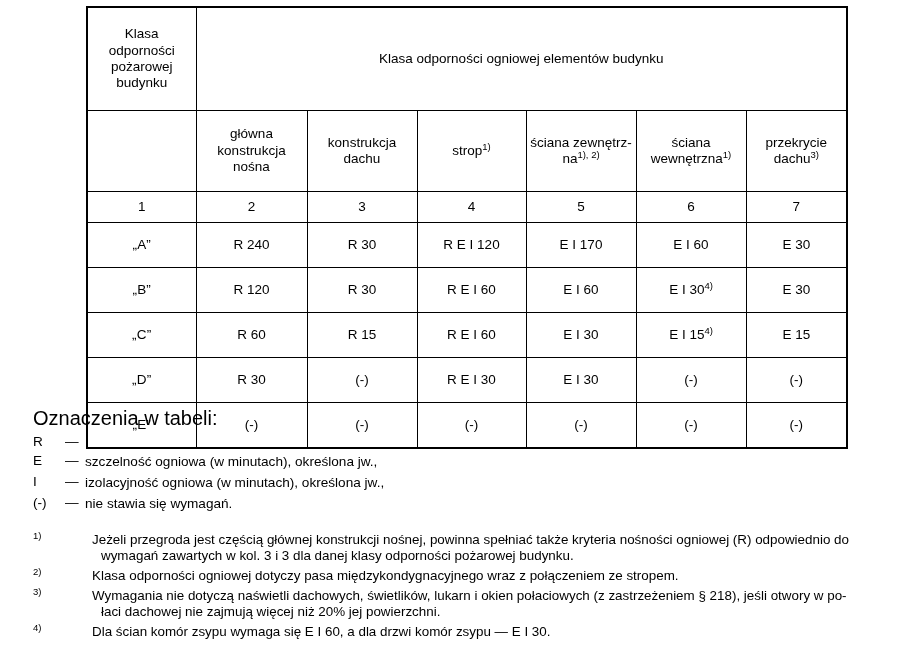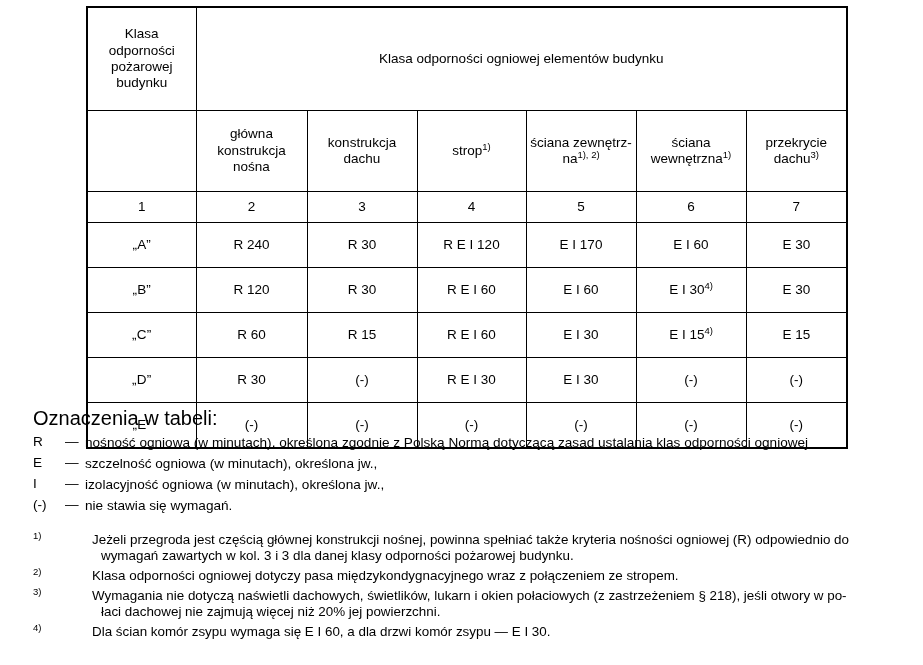--- a/index.html
+++ b/index.html
@@ -229,21 +229,20 @@
   </table>
 </div>
 
 <div class="legend">
   <div class="legend-title">Oznaczenia w tabeli:</div>
 
   <div class="legend-row">
     <div class="legend-sym">R</div>
     <div class="legend-dash">—</div>
     <div class="legend-text">
-      <span>nośność ogniowa (w minutach), określona zgodnie z Polską Normą dotyczącą zasad ustalania klas odporności ogniowej</span>
     </div>
   </div>
 
   <div class="legend-row">
     <div class="legend-sym">E</div>
     <div class="legend-dash">—</div>
     <div class="legend-text">szczelność ogniowa (w minutach), określona jw.,</div>
   </div>
 
   <div class="legend-row">

